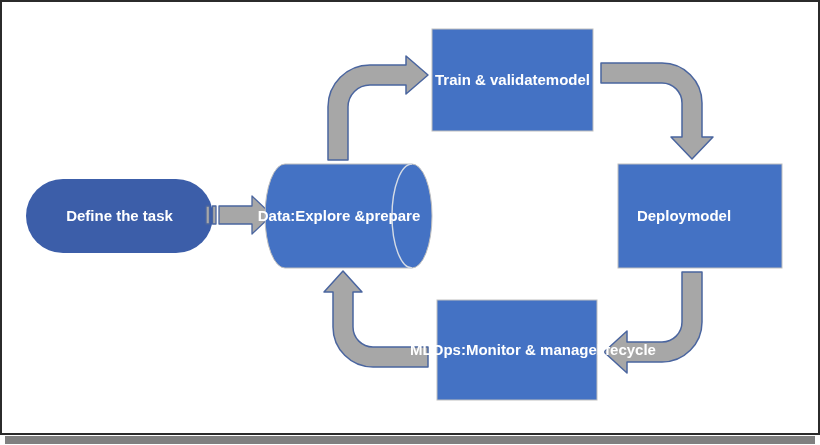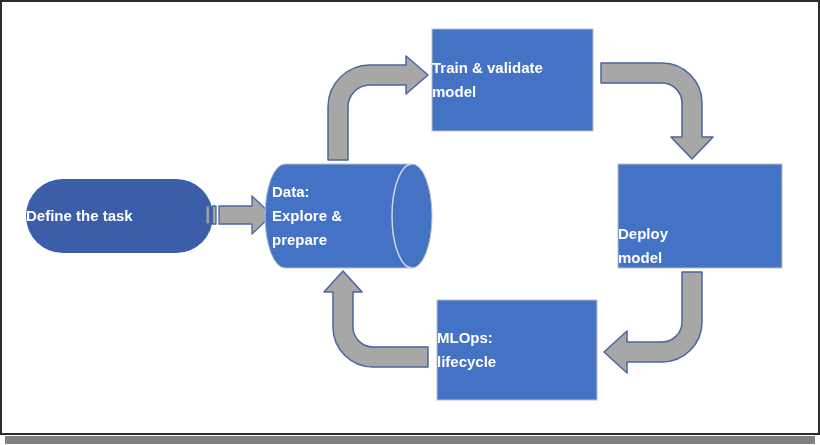--- a/index.html
+++ b/index.html
@@ -21,22 +21,22 @@
   #slide-shadow {
     position: absolute;
     left: 5px; top: 436px;
     width: 810px; height: 8px;
     background: #808080;
   }
   #shapes-svg { position: absolute; left: 0; top: 0; }
   .node-label {
     position: absolute;
     display: flex;
-    flex-direction: column;
-    align-items: flex-start;
+    flex-direction: row;
+    align-items: center;
     justify-content: center;
     text-align: center;
     color: #ffffff;
     font-weight: bold;
     font-size: 15px;
     line-height: 24px;
     pointer-events: none;
   }
   .node-label div { white-space: nowrap; }
 </style>
@@ -85,22 +85,23 @@
 
   <div class="node-label" style="left:26px; top:179px; width:187px; height:74px;">
     <div>Define the task</div>
   </div>
 
   <div class="node-label" style="left:432px; top:29px; width:161px; height:102px;">
     <div>Train &amp; validate</div>
     <div>model</div>
   </div>
 
-  <div class="node-label" style="left:618px; top:164px; width:164px; height:104px;margin-top:30px;">
+  <div class="node-label" style="left:602px; top:164px; width:164px; height:104px;">
     <div>Deploy</div>
     <div>model</div>
   </div>
 
   <div class="node-label" style="left:437px; top:300px; width:192px; height:100px;">
     <div>MLOps:</div>
+    <div>Monitor &amp; manage</div>
     <div>lifecycle</div>
   </div>
 </div>
 
 </body></html>

